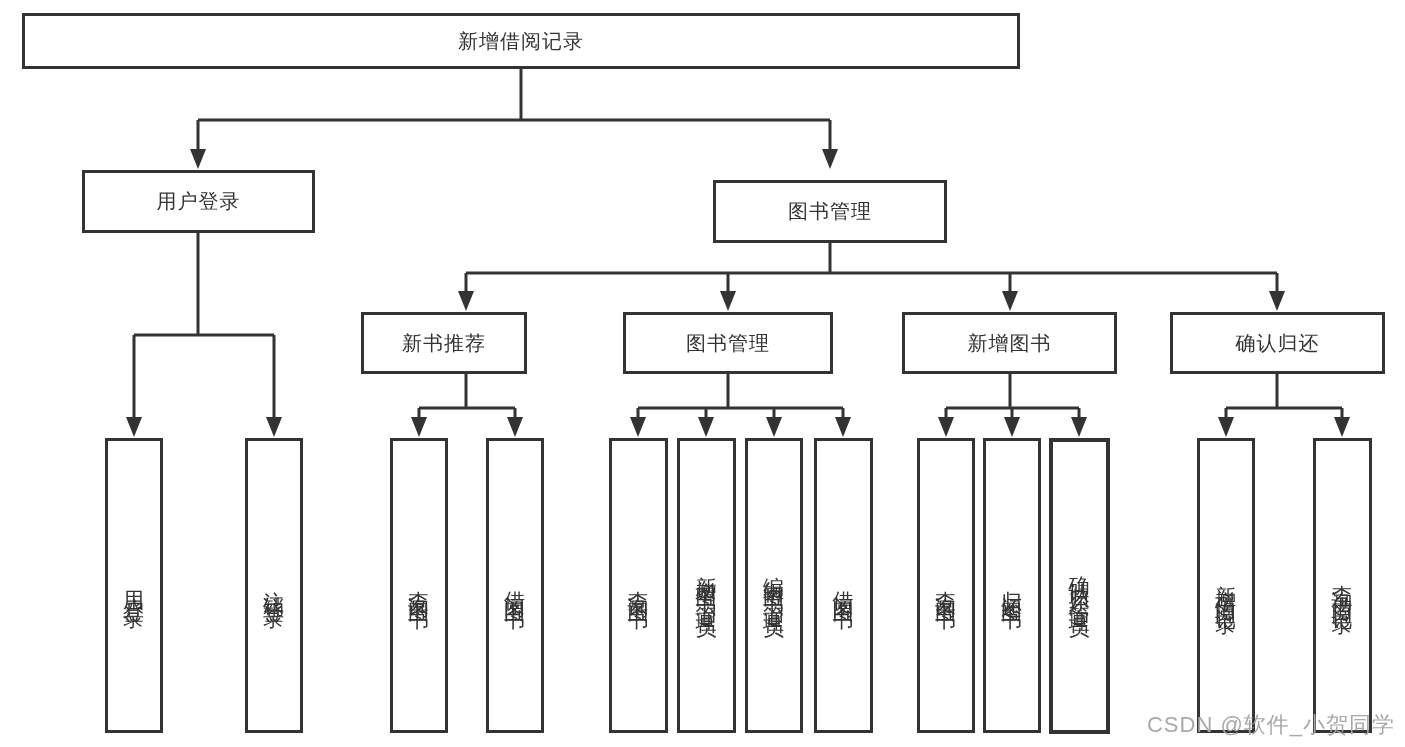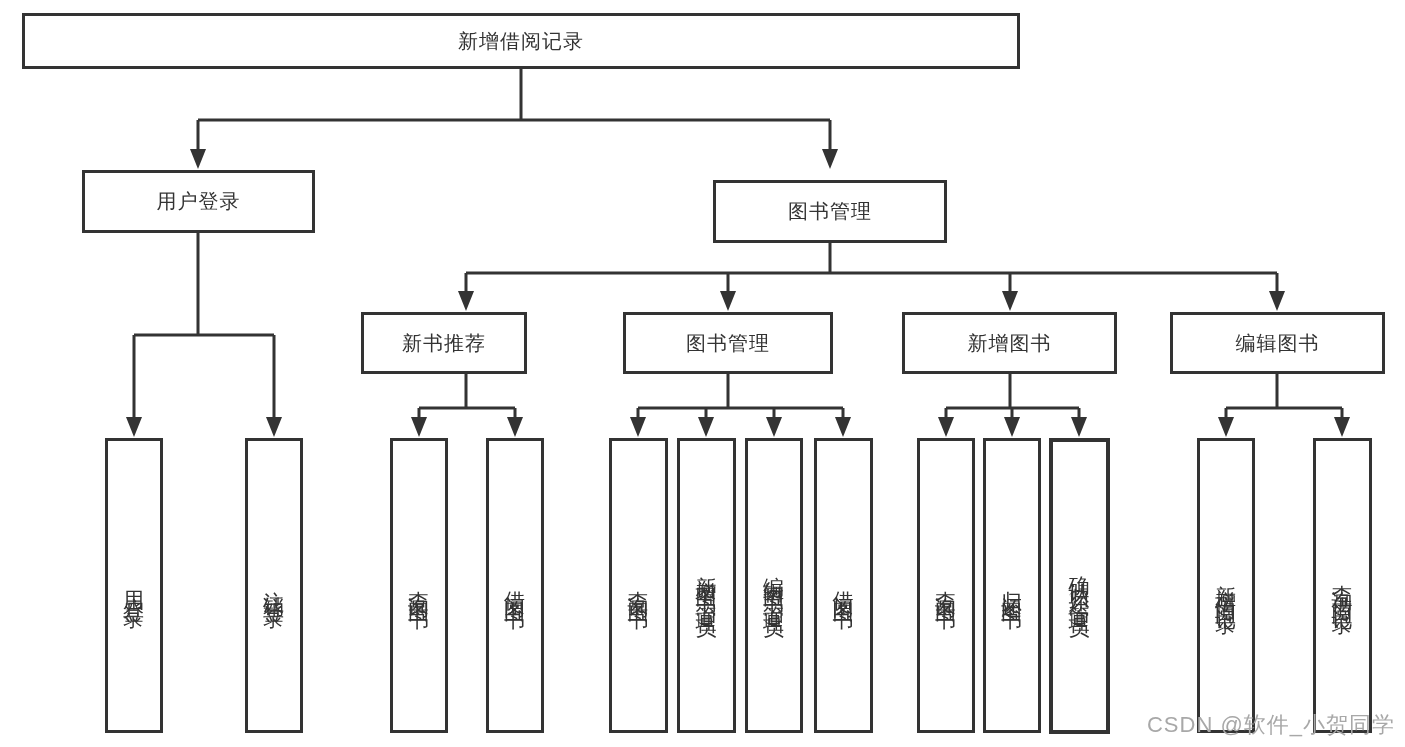--- a/index.html
+++ b/index.html
@@ -104,21 +104,21 @@
   </svg>
 
   <div class="box" style="left:22px;top:13px;width:998px;height:56px">新增借阅记录</div>
 
   <div class="box" style="left:82px;top:170px;width:233px;height:63px">用户登录</div>
   <div class="box" style="left:713px;top:180px;width:234px;height:63px">图书管理</div>
 
   <div class="box" style="left:361px;top:312px;width:166px;height:62px">新书推荐</div>
   <div class="box" style="left:623px;top:312px;width:210px;height:62px">图书管理</div>
   <div class="box" style="left:902px;top:312px;width:215px;height:62px">新增图书</div>
-  <div class="box" style="left:1170px;top:312px;width:215px;height:62px">编辑图书</div>
+  <div class="box" style="left:1170px;top:312px;width:215px;height:62px">确认归还</div>
 
   <div class="box vbox" style="left:105px;top:438px;width:58px;height:295px">用户登录</div>
   <div class="box vbox" style="left:245px;top:438px;width:58px;height:295px">注销登录</div>
 
   <div class="box vbox" style="left:390px;top:438px;width:58px;height:295px">查询图书</div>
   <div class="box vbox" style="left:486px;top:438px;width:58px;height:295px">借阅图书</div>
 
   <div class="box vbox" style="left:609px;top:438px;width:59px;height:295px">查询图书</div>
   <div class="box vbox" style="left:677px;top:438px;width:59px;height:295px">新增图书（管理员）</div>
   <div class="box vbox" style="left:745px;top:438px;width:58px;height:295px">编辑图书（管理员）</div>

